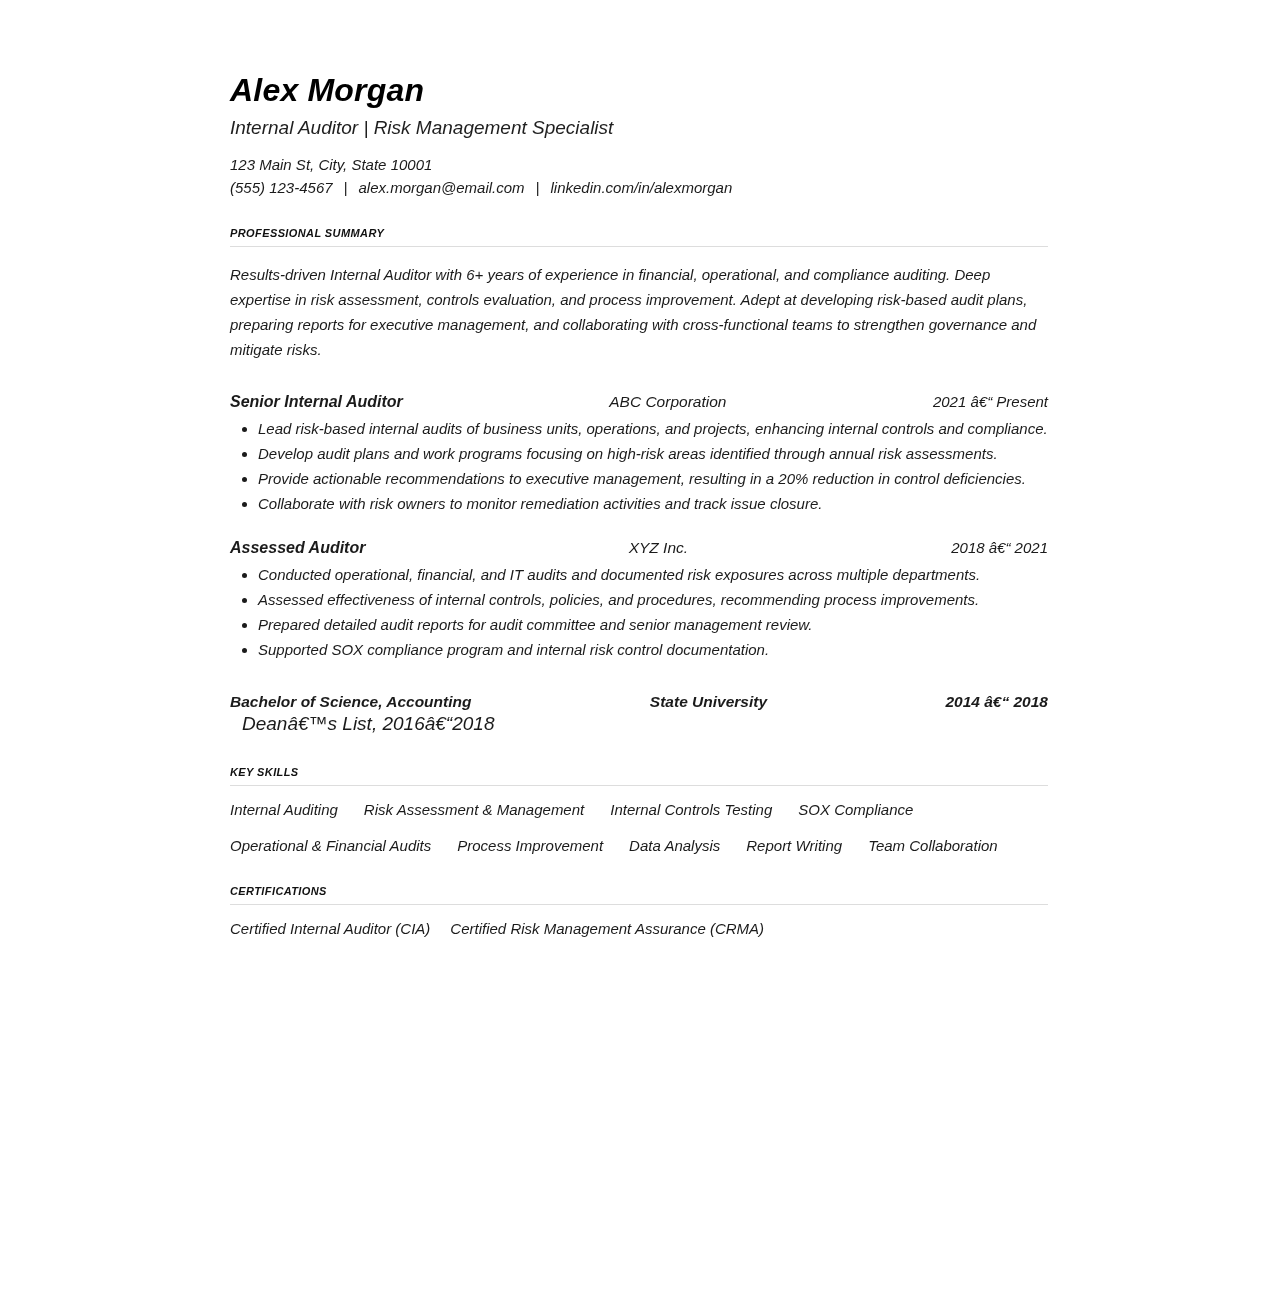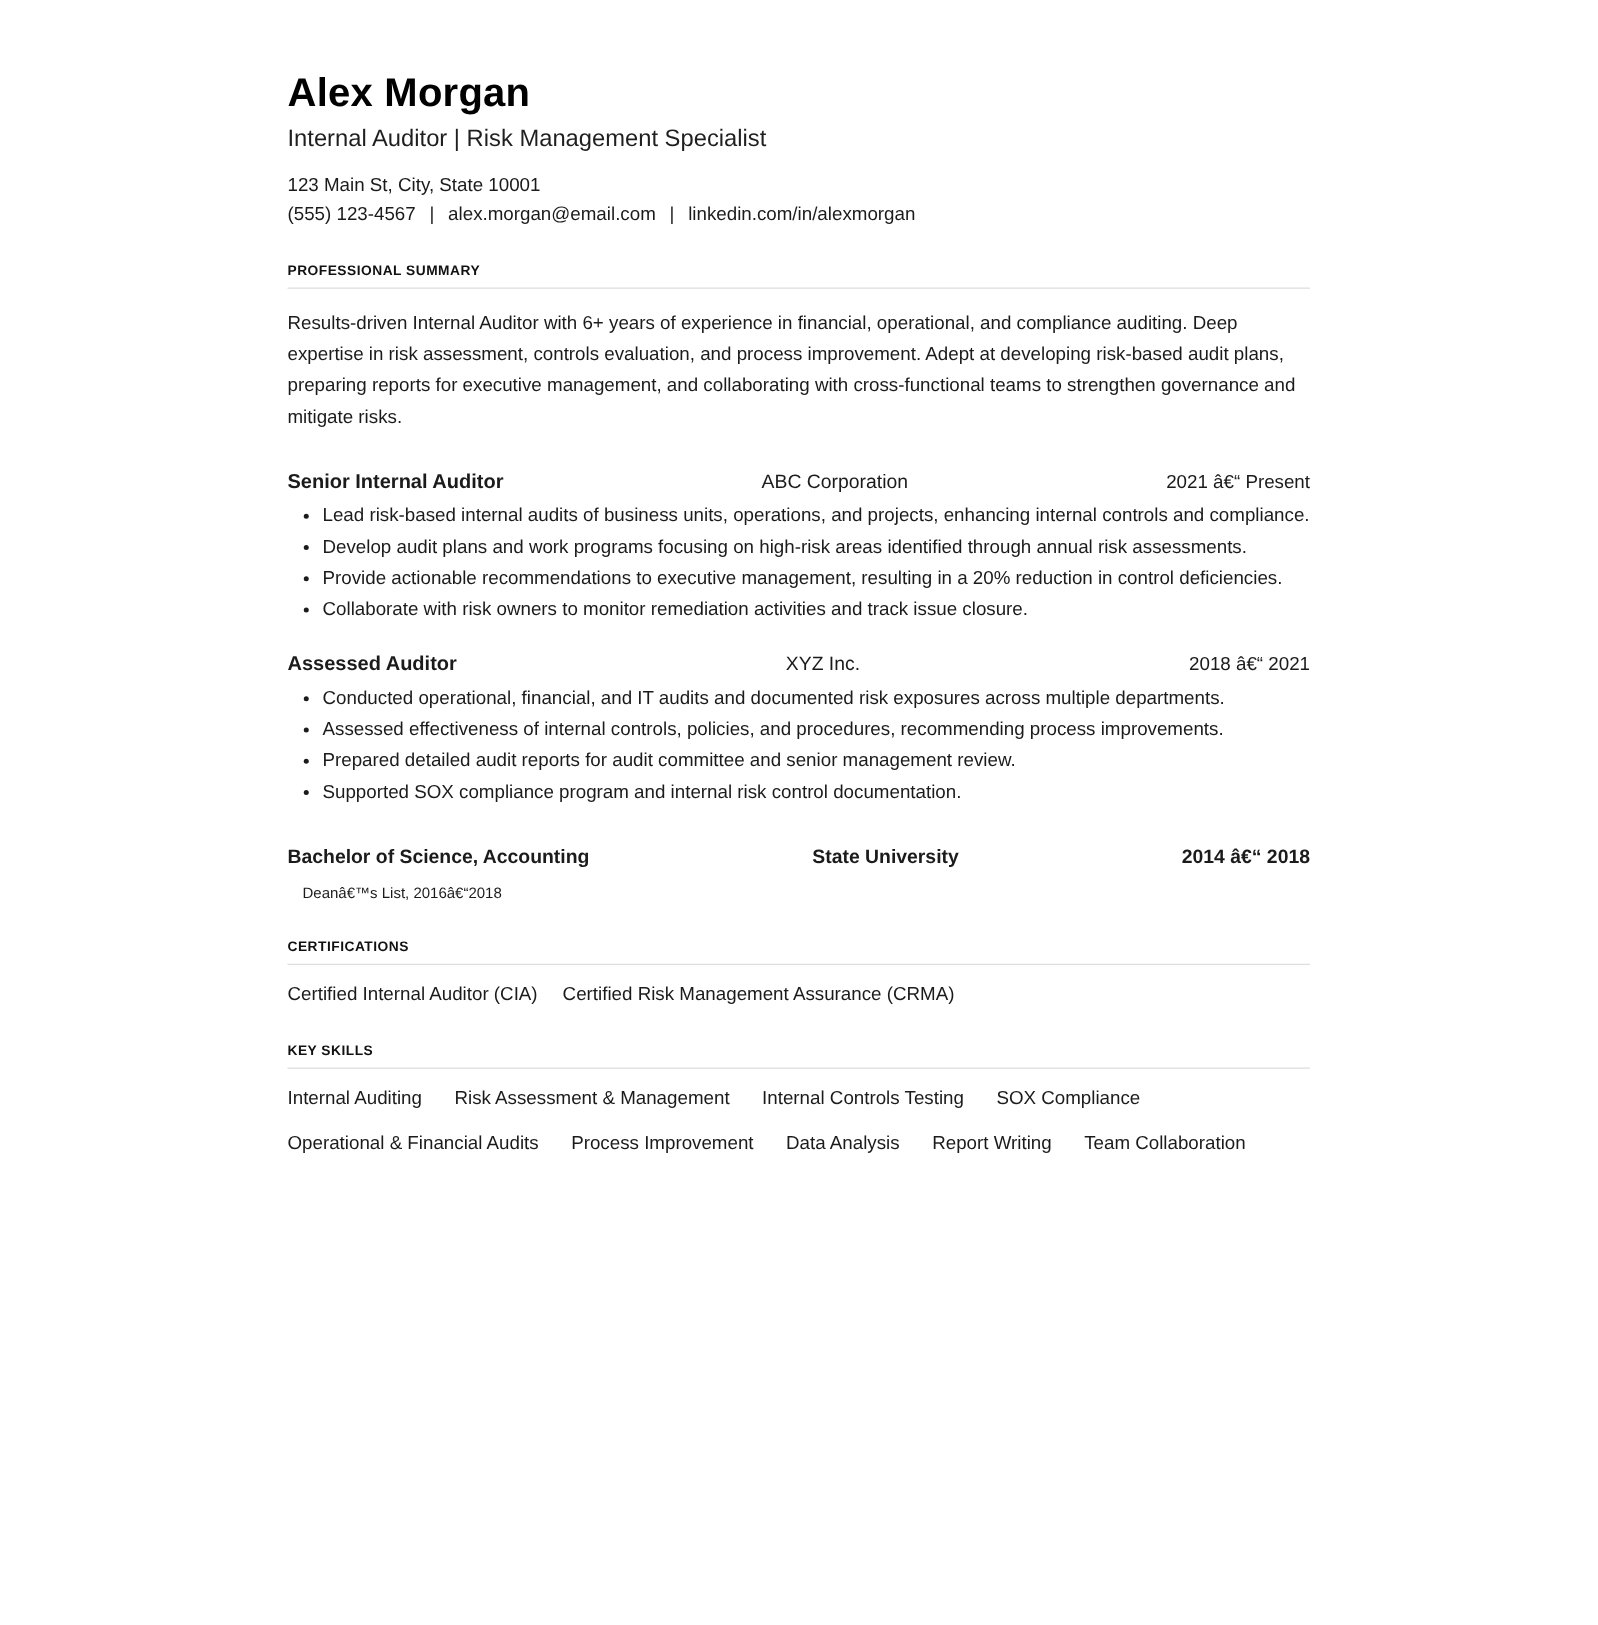--- a/index.html
+++ b/index.html
@@ -2,21 +2,21 @@
 <html><head>
 <meta charset="utf-8">
 <style>
   * { box-sizing: border-box; margin: 0; padding: 0; }
   html, body {
     background: #ffffff;
     font-family: "Liberation Sans", "DejaVu Sans", sans-serif;
     color: #1b1b1b;
   }
   body { width: 1278px; min-height: 1300px; position: relative; }
-  .resume { width: 818px; margin-left: 230px; padding-top: 56px; }
+  .resume { width: 818px; margin-left: 230px; padding-top: 72px; font-style: italic; }
 
   .name { font-size: 32px; font-weight: bold; color: #000; letter-spacing: 0.2px; }
   .title { font-size: 19px; margin-top: 8px; color: #1f1f1f; }
   .address { font-size: 15px; margin-top: 17px; color: #1b1b1b; }
   .contact { font-size: 15px; margin-top: 6px; color: #1b1b1b; }
   .contact .sep { margin: 0 11px; color: #1b1b1b; }
 
   .section { margin-top: 31px; }
   .section-heading {
     font-size: 11px;
@@ -31,21 +31,21 @@
 
   .row {
     display: flex;
     justify-content: space-between;
     align-items: baseline;
     font-size: 15.5px;
   }
   .row .job-title { font-weight: bold; font-size: 16px; text-align: right; }
   .row .dates { font-size: 15px; }
   .edu-row .col { font-weight: bold; font-size: 15.5px; }
-  .edu-detail { font-size: 12px; margin-top: 12px; padding-left: 12px; }
+  .edu-detail { font-size: 19px; margin-top: 2px; padding-left: 12px; }
 
   .job { margin-bottom: 23px; }
   .job:last-child { margin-bottom: 0; }
   ul.bullets { margin: 5px 0 0 0; padding-left: 28px; }
   ul.bullets li { font-size: 15px; line-height: 25px; }
 
   .chip-list { display: flex; flex-wrap: wrap; column-gap: 26px; row-gap: 19px; font-size: 15px; }
   .chip-list.certs { column-gap: 20px; }
   .chip { white-space: nowrap; }
 </style>
@@ -102,35 +102,35 @@
   <div class="section">
     <div class="row edu-row">
       <span class="col">Bachelor of Science, Accounting</span>
       <span class="col">State University</span>
       <span class="col">2014 â€“ 2018</span>
     </div>
     <div class="edu-detail">Deanâ€™s List, 2016â€“2018</div>
   </div>
 
   <div class="section">
-    <div class="section-heading">CERTIFICATIONS</div>
-    <div class="chip-list certs">
-      <span class="chip">Certified Internal Auditor (CIA)</span>
-      <span class="chip">Certified Risk Management Assurance (CRMA)</span>
-    </div>
-  </div>
-
-  <div class="section">
     <div class="section-heading">KEY SKILLS</div>
     <div class="chip-list">
       <span class="chip">Internal Auditing</span>
       <span class="chip">Risk Assessment &amp; Management</span>
       <span class="chip">Internal Controls Testing</span>
       <span class="chip">SOX Compliance</span>
       <span class="chip">Operational &amp; Financial Audits</span>
       <span class="chip">Process Improvement</span>
       <span class="chip">Data Analysis</span>
       <span class="chip">Report Writing</span>
       <span class="chip">Team Collaboration</span>
     </div>
   </div>
 
+  <div class="section">
+    <div class="section-heading">CERTIFICATIONS</div>
+    <div class="chip-list certs">
+      <span class="chip">Certified Internal Auditor (CIA)</span>
+      <span class="chip">Certified Risk Management Assurance (CRMA)</span>
+    </div>
+  </div>
+
 </div>
 
 </body></html>

